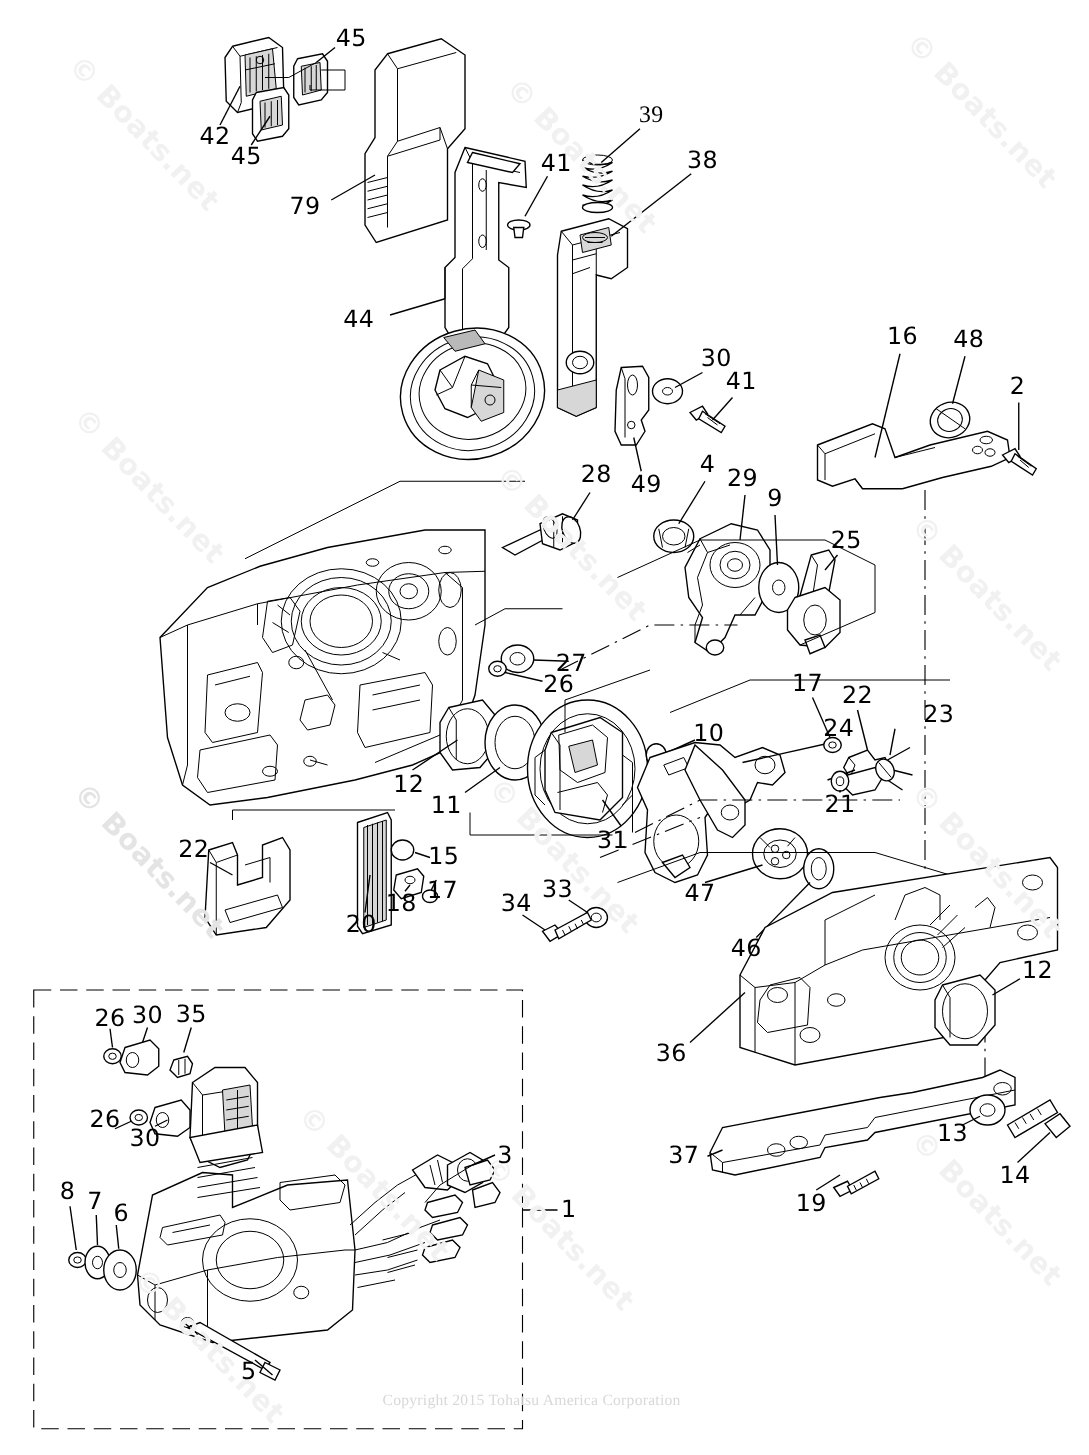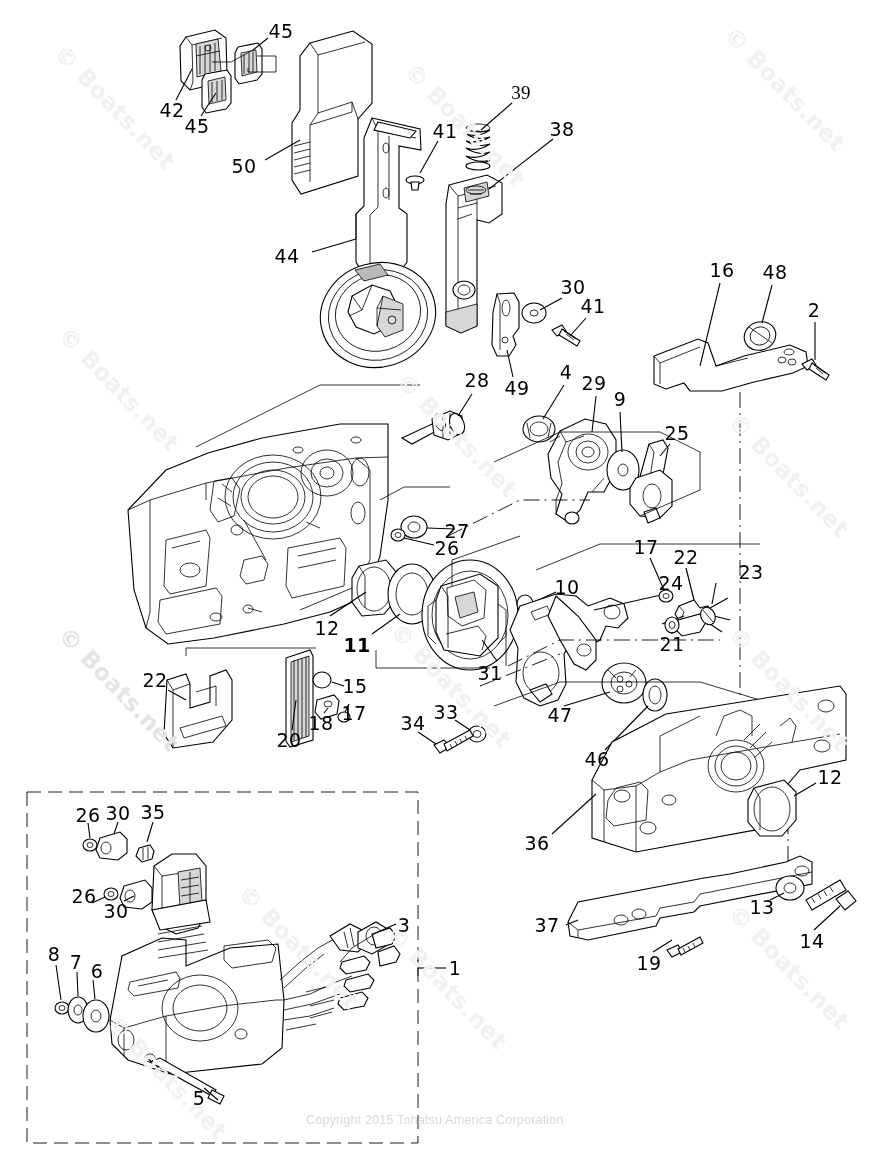--- a/index.html
+++ b/index.html
@@ -34,21 +34,21 @@
     transform: rotate(46deg);
     user-select: none;
     pointer-events: none;
     letter-spacing: 0.5px;
   }
   .wm.dark { color: #e4e4e4; }
   .copyright {
     position: absolute;
     left: 306px;
     top: 1113px;
-    font-family: Liberation Sans, sans-serif;
+    font-family: Liberation Serif, serif;
     font-size: 12.5px;
     color: #d8d8d8;
     white-space: nowrap;
     letter-spacing: 0.2px;
   }
   .callout {
     position: absolute;
     font-family: "DejaVu Sans", sans-serif;
     font-size: 19px;
     color: #000000;
@@ -611,21 +611,21 @@
   <div class="wm" style="left:742px; top:622px;">© Boats.net</div>
   <div class="wm" style="left:252px; top:880px;">© Boats.net</div>
   <div class="wm" style="left:400px; top:920px;">© Boats.net</div>
   <div class="wm" style="left:742px; top:900px;">© Boats.net</div>
   <div class="wm" style="left:120px; top:1010px;">© Boats.net</div>
 
   <div id="callout-layer">
       <div class="callout" style="left: 281px; top: 31px;">45</div>
       <div class="callout" style="left: 172px; top: 110px;">42</div>
       <div class="callout" style="left: 197px; top: 126px;">45</div>
-      <div class="callout" style="left: 244px; top: 166px;">50</div>
+      <div class="callout" style="left: 244px; top: 166px;">79</div>
       <div class="callout" style="left: 521px; top: 92px; font-family: Liberation Serif, serif;">39</div>
       <div class="callout" style="left: 445px; top: 131px;">41</div>
       <div class="callout" style="left: 562px; top: 129px;">38</div>
       <div class="callout" style="left: 287px; top: 256px;">44</div>
       <div class="callout" style="left: 722px; top: 270px;">16</div>
       <div class="callout" style="left: 775px; top: 272px;">48</div>
       <div class="callout" style="left: 814px; top: 310px;">2</div>
       <div class="callout" style="left: 573px; top: 287px;">30</div>
       <div class="callout" style="left: 593px; top: 306px;">41</div>
       <div class="callout" style="left: 477px; top: 380px;">28</div>
@@ -636,21 +636,21 @@
       <div class="callout" style="left: 677px; top: 433px;">25</div>
       <div class="callout" style="left: 457px; top: 531px;">27</div>
       <div class="callout" style="left: 447px; top: 548px;">26</div>
       <div class="callout" style="left: 646px; top: 547px;">17</div>
       <div class="callout" style="left: 686px; top: 557px;">22</div>
       <div class="callout" style="left: 715px; top: 572px; margin-left: 36px;">23</div>
       <div class="callout" style="left: 671px; top: 583px;">24</div>
       <div class="callout" style="left: 567px; top: 587px;">10</div>
       <div class="callout" style="left: 672px; top: 644px;">21</div>
       <div class="callout" style="left: 327px; top: 628px;">12</div>
-      <div class="callout" style="left: 357px; top: 645px; font-weight: bold;">11</div>
+      <div class="callout" style="left: 357px; top: 645px;">11</div>
       <div class="callout" style="left: 490px; top: 673px;">31</div>
       <div class="callout" style="left: 155px; top: 680px;">22</div>
       <div class="callout" style="left: 355px; top: 686px;">15</div>
       <div class="callout" style="left: 354px; top: 713px;">17</div>
       <div class="callout" style="left: 321px; top: 723px;">18</div>
       <div class="callout" style="left: 289px; top: 740px;">20</div>
       <div class="callout" style="left: 446px; top: 712px;">33</div>
       <div class="callout" style="left: 413px; top: 723px;">34</div>
       <div class="callout" style="left: 560px; top: 715px; text-align: center;">47</div>
       <div class="callout" style="left: 597px; top: 759px;">46</div>

